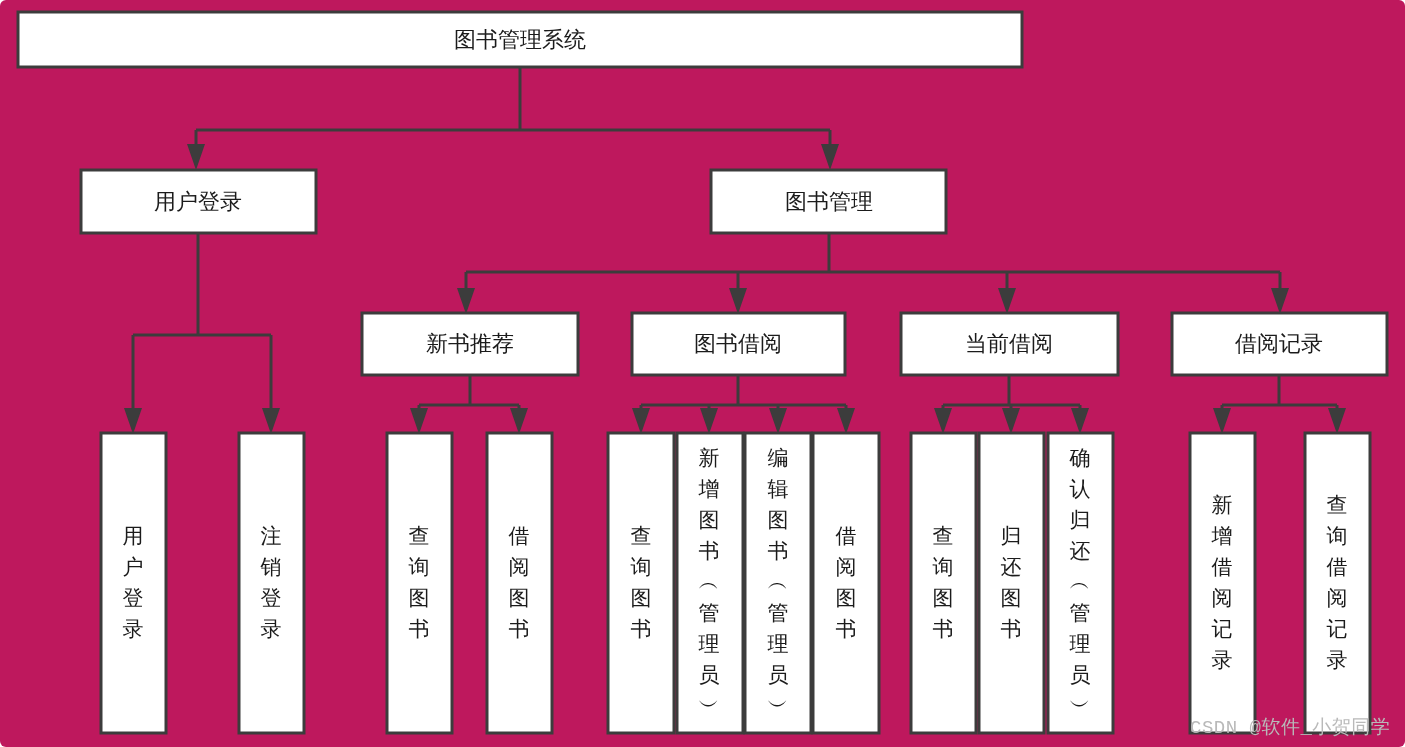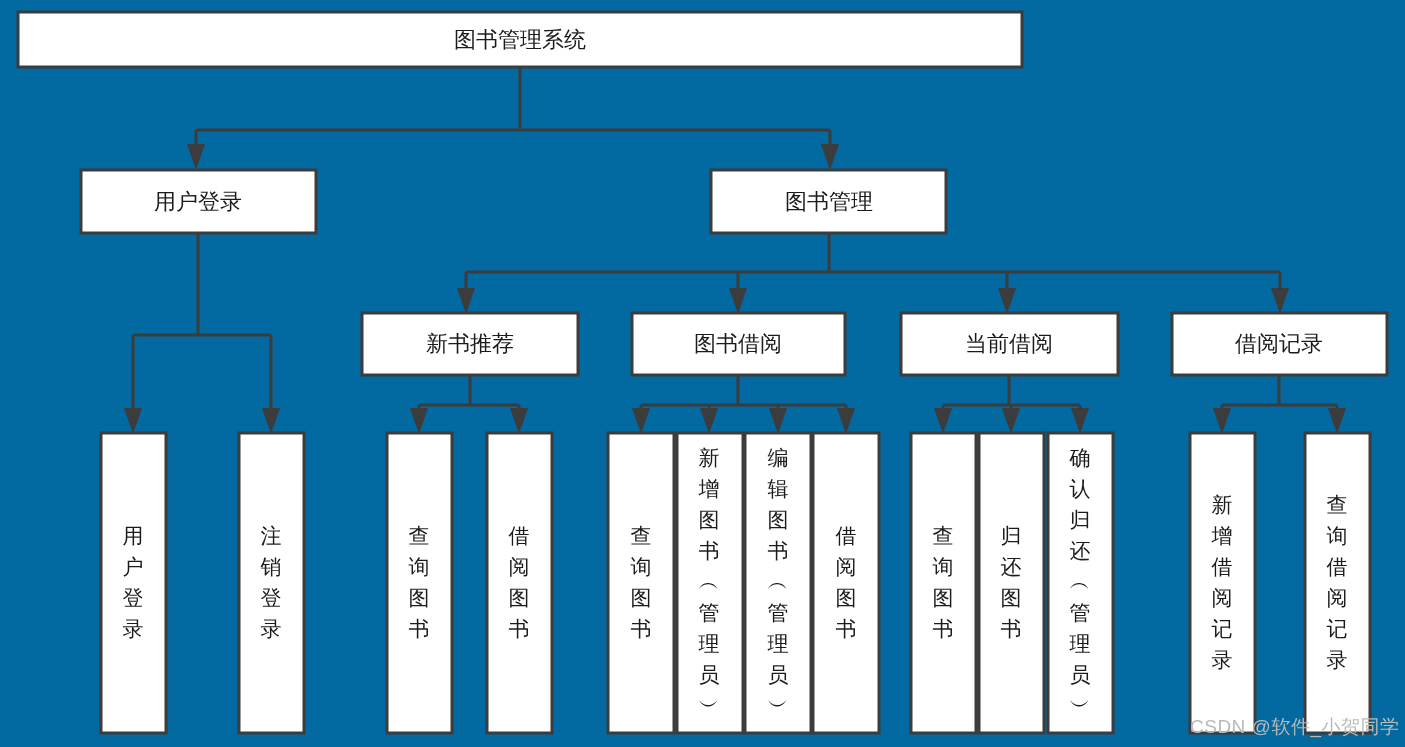--- a/index.html
+++ b/index.html
@@ -1,34 +1,34 @@
 <!DOCTYPE html>
 <html><head>
 <meta charset="utf-8">
 <style>
   html,body{margin:0;padding:0;background:#ffffff;}
   body{
     font-family:"Liberation Sans","DejaVu Sans",sans-serif;
     width:1405px;height:747px;overflow:hidden;
   }
-  #stage{position:relative;width:1405px;height:747px;background:#0369a1;}
+  #stage{position:relative;width:1405px;height:747px;background:#be185d;border-radius:6px;}
   svg#diagram{position:absolute;left:0;top:0;width:1405px;height:747px;display:block;}
   .node-rect{fill:#ffffff;stroke:#3c3c3c;stroke-width:3;}
   .connector{stroke:#3c3c3c;stroke-width:3;fill:none;stroke-linecap:butt;}
   .arrow-head{fill:#3c3c3c;stroke:none;}
   .node-label{
     font-family:"Liberation Sans","DejaVu Sans",sans-serif;
     fill:#1b1b1b;text-anchor:middle;dominant-baseline:middle;
   }
   .h-label{font-size:22px;}
   .v-label{font-size:21px;}
   .v-label tspan{text-anchor:middle;}
   .watermark{
     position:absolute;
-    font-family:Liberation Sans, sans-serif;
+    font-family:Liberation Mono, monospace;
     font-size:19px;color:#b9b9b9;white-space:nowrap;
     left:1190px;top:714px;letter-spacing:0.5px;
   }
 </style>
 </head>
 <body>
 
 <div id="stage">
 
   <svg id="diagram" viewBox="0 0 1405 747">

